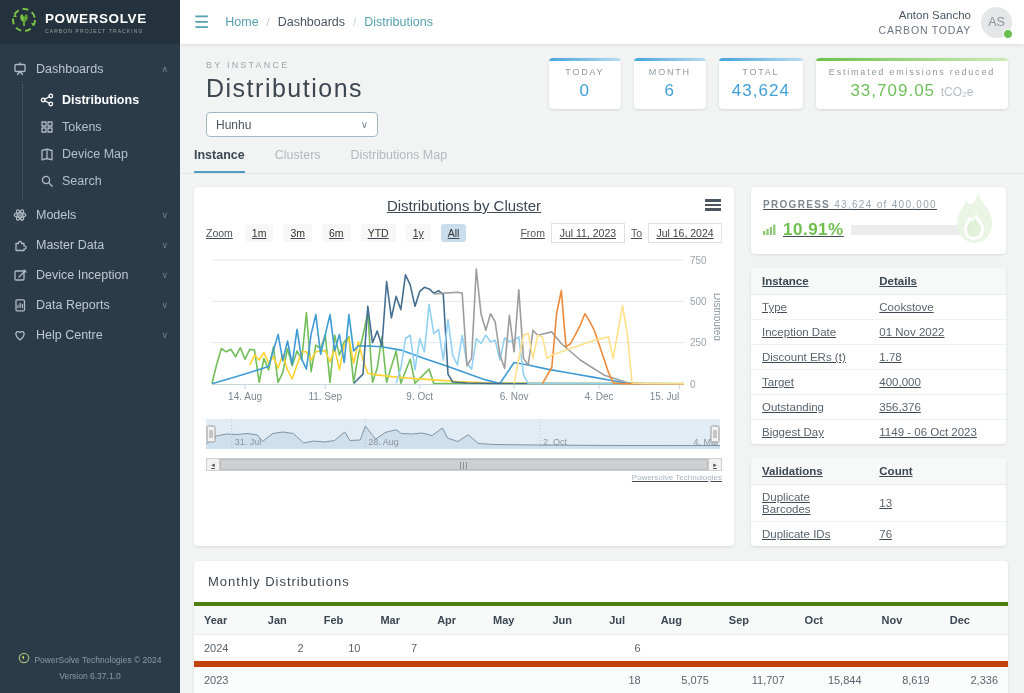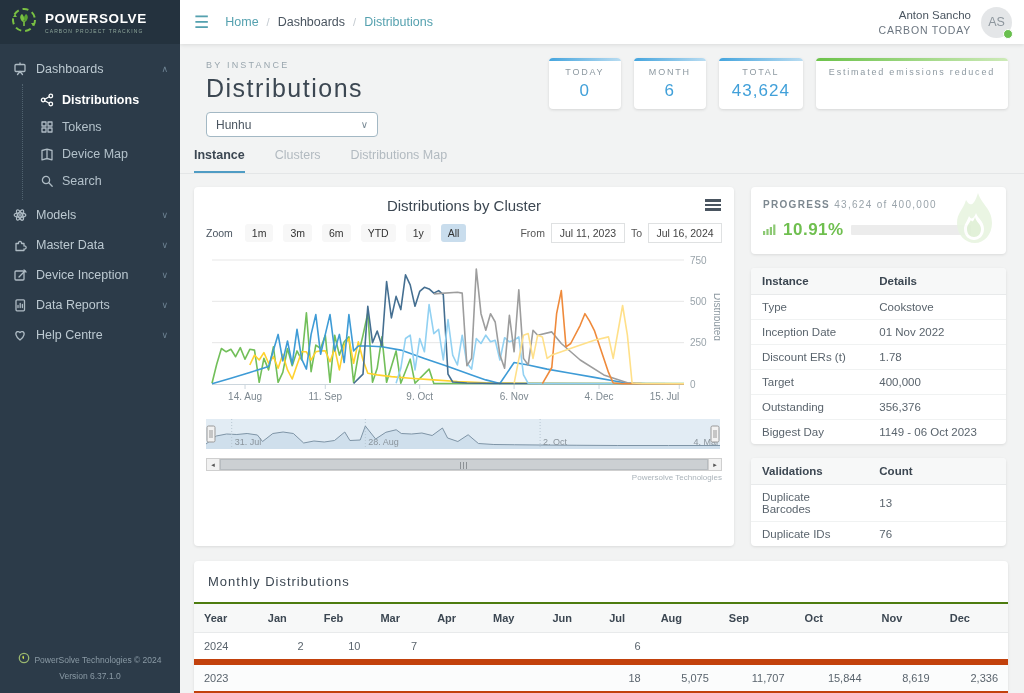--- a/index.html
+++ b/index.html
@@ -44,37 +44,37 @@
   .avatar-dot { position:absolute; right:-1px; bottom:-1px; width:10px; height:10px; border-radius:50%;
     background:#69bf4e; border:1.5px solid #fff; }
   
   #main { position:absolute; left:180px; top:44px; width:844px; height:649px; }
   .page-head { position:relative; padding:16px 16px 0 26px; height:96px; }
   .eyebrow { font-size:9px; letter-spacing:2.2px; color:#9aa6ae; }
   .page-title { font-size:25px; font-weight:400; letter-spacing:1.5px; color:#3c4752; margin-top:4px; }
   .instance-select { margin-top:9px; width:172px; height:25px; border:1px solid #a3b8c4; border-radius:4px;
     background:#fff; display:flex; align-items:center; padding:0 9px; font-size:12px; color:#4a5560; cursor:pointer; }
   .instance-select .chev { margin-left:auto; color:#7a8b96; font-size:10px; }
-  .stats-row { position:absolute; right:16px; top:14px; display:flex; gap:13px; }
+  .stats-row { position:absolute; right:16px; top:14px; display:flex; gap:13px;align-items:center; }
   .stat-card { background:#fff; border-radius:4px; box-shadow:0 1px 3px rgba(0,0,0,.12); text-align:center;
     padding:9px 13px 8px; min-width:72px; position:relative; overflow:hidden; }
   .stat-card::before { content:""; position:absolute; left:0; top:0; right:0; height:3px; }
   .stat-card.blue::before { background:linear-gradient(90deg,#45a5de,#b9dcf1); }
   .stat-card.green::before { background:linear-gradient(90deg,#6cc24a,#cdeab8); }
   .stat-label { font-size:9px; letter-spacing:1.8px; color:#8d99a1; white-space:nowrap; }
   .stat-value { margin-top:4px; font-size:17px; letter-spacing:1px; }
   .stat-card.blue .stat-value { color:#41a0d9; }
   .stat-card.green .stat-value { color:#71bf5a; }
   .stat-unit { color:#b6bec4; font-size:12px; letter-spacing:0; }
   
   .tabs { display:flex; gap:30px; padding:0 0 0 14px; border-bottom:1px solid #e4e6e7; height:34px; align-items:flex-end; }
   .tab { font-size:12.5px; color:#b2bac0; padding-bottom:9px; cursor:pointer; border-bottom:2px solid transparent; }
   .tab.active { color:#3c4752; font-weight:bold; border-bottom-color:#4f9cc4; }
   
-  .content-row { display:flex; gap:17px; padding:13px 16px 0 14px; }
+  .content-row { display:flex; gap:17px; padding:13px 16px 0 14px;text-decoration:underline; }
   .card { background:#fff; border-radius:4px; box-shadow:0 1px 3px rgba(0,0,0,.10); }
   .chart-card { width:540px; padding:10px 12px 6px; position:relative; }
   .chart-title { text-align:center; font-size:15px; color:#3c4752; }
   .chart-subtitle { text-align:center; font-size:10.5px; color:#9aa4ab; margin-top:2px; }
   .chart-menu-btn { position:absolute; right:13px; top:12px; width:16px; cursor:pointer; }
   .chart-menu-btn div { height:2.5px; background:#4a5560; margin-bottom:2px; }
   .range-row { display:flex; align-items:center; margin-top:9px; font-size:10.5px; color:#4a5560; }
   .zoom-lbl { margin-right:2px; }
   .zoom-btn { background:#f7f7f7; border-radius:3px; padding:3px 7px; margin-left:10px; cursor:pointer; color:#333; }
   .zoom-btn.selected { background:#c9dded; }
@@ -102,21 +102,21 @@
   .prog-fill { height:100%; background:#6fbf4f; }
   .flame-mark { position:absolute; right:6px; top:4px; opacity:.9; }
   .mini-table { width:100%; border-collapse:collapse; font-size:11.5px; }
   .mini-table th { text-align:left; padding:7px 11px; background:#f7f8f8; color:#3c4752; font-weight:bold;
     border-bottom:1px solid #e8eaeb; font-size:11.5px; }
   .mini-table td { padding:6px 11px; color:#5a646d; border-bottom:1px solid #f0f2f2; }
   .mini-table tr:last-child td { border-bottom:none; }
   .table-card { overflow:hidden; }
   
   .monthly-card { margin:15px 16px 0 14px; overflow:hidden; }
-  .monthly-title { font-size:13px; letter-spacing:1px; color:#3c4752; padding:13px 14px; border-bottom:2px solid #4d7c0f; }
+  .monthly-title { font-size:13px; letter-spacing:1px; color:#3c4752; padding:13px 14px; border-bottom:4px solid #4d7c0f; }
   .monthly-table { width:100%; border-collapse:collapse; font-size:11px; }
   .monthly-table th { text-align:left; font-weight:bold; color:#3c4752; padding:8px 10px; background:#f7f8f8;
     border-bottom:1px solid #e8eaeb; }
   .monthly-table td { padding:7px 10px; color:#5a646d; text-align:right; border-bottom:6px solid #c2410c; }
   .monthly-table td.yr { text-align:left; }
   .monthly-table tr:nth-child(even) td { background:#fbfcfc; }
   svg text { font-family:"Liberation Sans", sans-serif; }
 </style>
 </head>
 <body>
@@ -293,20 +293,21 @@
         <div class="stat-card blue">
           <div class="stat-label">MONTH</div>
           <div class="stat-value">6</div>
         </div>
         <div class="stat-card blue">
           <div class="stat-label">TOTAL</div>
           <div class="stat-value">43,624</div>
         </div>
         <div class="stat-card green">
           <div class="stat-label">Estimated emissions reduced</div>
+          <div class="stat-value">33,709.05 <span class="stat-unit">tCO₂e</span></div>
         </div>
       </div>
   </div>
 
   <div class="tabs">
       <div class="tab active">Instance</div>
       <div class="tab">Clusters</div>
       <div class="tab">Distributions Map</div>
     </div>
 

